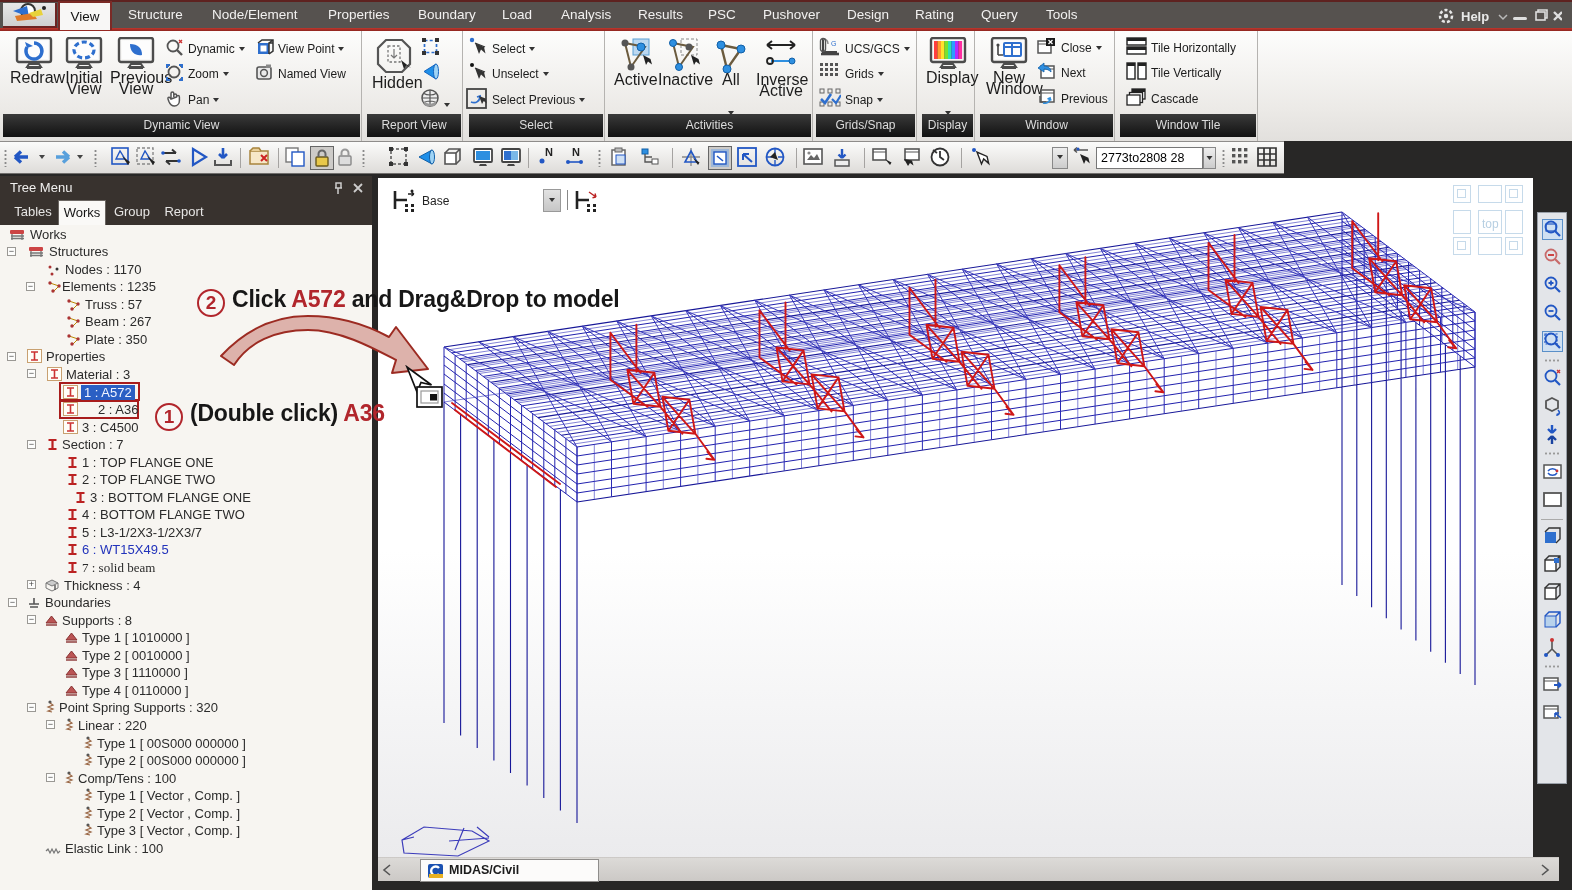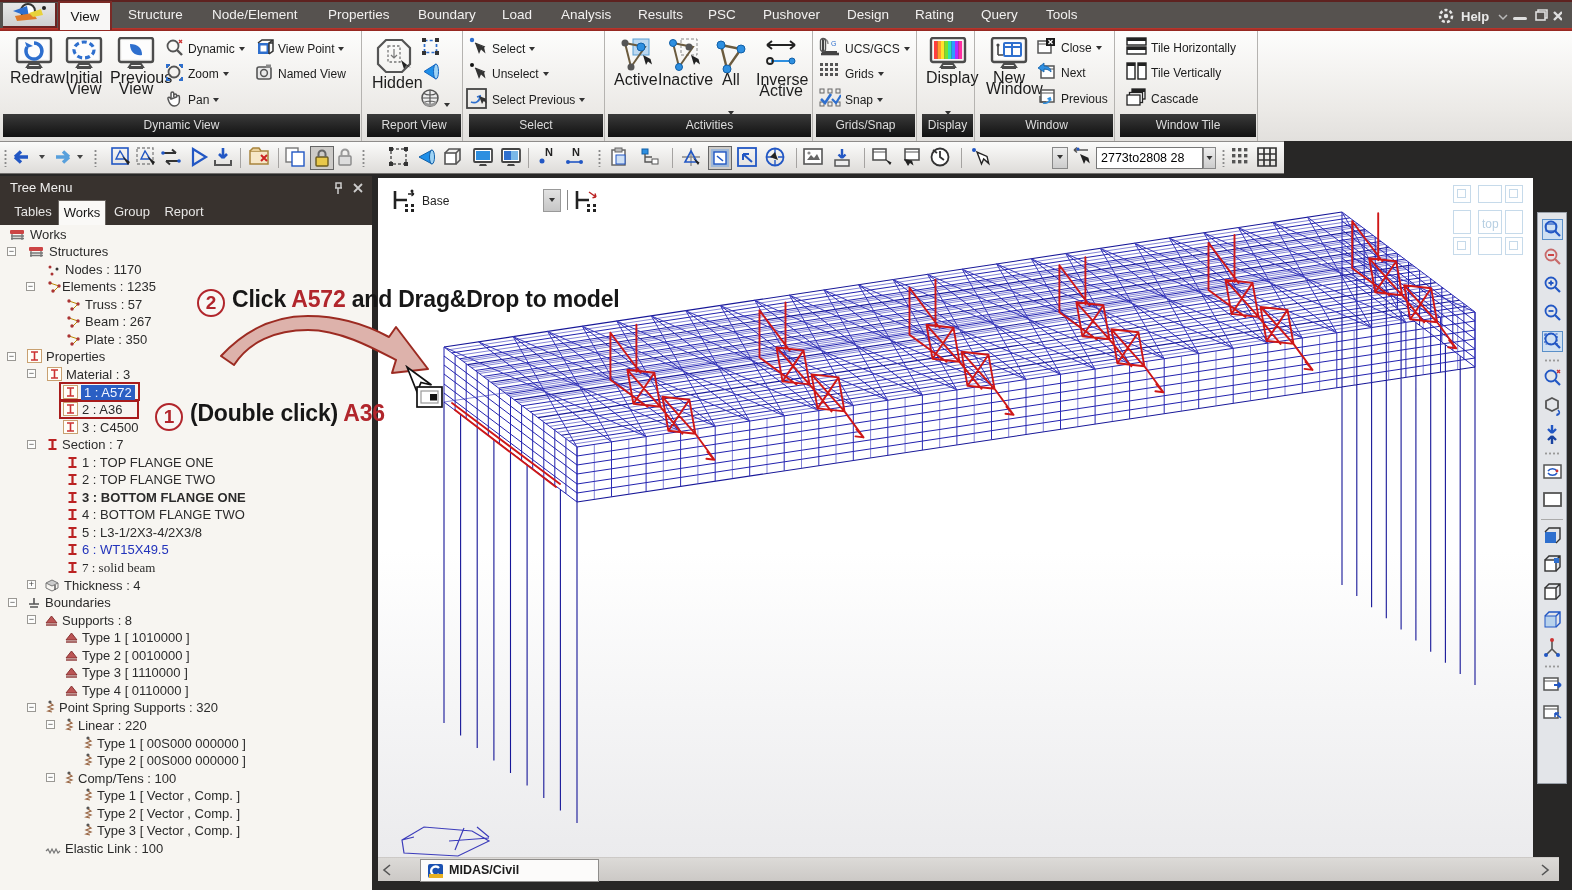--- a/index.html
+++ b/index.html
@@ -573,44 +573,44 @@
           </svg></span><span style="margin-left:4px">Material : 3</span></div>
       <div class="abs" style="left:59px;top:157.0px;width:81px;height:19px;border:2px solid #a81c1c"></div>
       <div class="ti" style="left:63px;top:158.5px"><span style="display:inline-block;vertical-align:-2px"><svg width="15" height="14" viewBox="0 0 15 14">
             <rect x="0.5" y="0.5" width="14" height="13" fill="#fffef8" stroke="#c8a070"></rect>
             <path d="M4 3h7M4 11h7M7.5 3v8" stroke="#c33" stroke-width="1.6"></path>
           </svg></span><span style="background:#2a5fc4;color:#f0f4ff;padding:0 3px;margin-left:3px">1 : A572</span></div>
       <div class="abs" style="left:59px;top:174.5px;width:80px;height:19px;border:2px solid #a81c1c"></div>
       <div class="ti" style="left:63px;top:176.0px;"><span style="display:inline-block;vertical-align:-2px"><svg width="15" height="14" viewBox="0 0 15 14">
             <rect x="0.5" y="0.5" width="14" height="13" fill="#fffef8" stroke="#c8a070"></rect>
             <path d="M4 3h7M4 11h7M7.5 3v8" stroke="#c33" stroke-width="1.6"></path>
-          </svg></span><span style="margin-left:4px">2 : A36</span></div>
+          </svg></span><span style="margin-left:20px">2 : A36</span></div>
       <div class="ti" style="left:63px;top:193.6px;"><span style="display:inline-block;vertical-align:-2px"><svg width="15" height="14" viewBox="0 0 15 14">
             <rect x="0.5" y="0.5" width="14" height="13" fill="#fffef8" stroke="#c8a070"></rect>
             <path d="M4 3h7M4 11h7M7.5 3v8" stroke="#c33" stroke-width="1.6"></path>
           </svg></span><span style="margin-left:4px">3 : C4500</span></div>
       <div class="exp" style="left:27px;top:214.6px">−</div>
       <div class="ti" style="left:47px;top:211.1px;"><span style="display:inline-block;vertical-align:-2px"><svg width="11" height="13" viewBox="0 0 11 13">
             <path d="M1.5 2h8M1.5 11h8M5.5 2v9" stroke="#b22" stroke-width="2.2"></path>
           </svg></span><span style="margin-left:4px">Section : 7</span></div>
       <div class="ti" style="left:67px;top:228.6px;"><span style="display:inline-block;vertical-align:-2px"><svg width="11" height="13" viewBox="0 0 11 13">
             <path d="M1.5 2h8M1.5 11h8M5.5 2v9" stroke="#b22" stroke-width="2.2"></path>
           </svg></span><span style="margin-left:4px">1 : TOP FLANGE ONE</span></div>
       <div class="ti" style="left:67px;top:246.2px;"><span style="display:inline-block;vertical-align:-2px"><svg width="11" height="13" viewBox="0 0 11 13">
             <path d="M1.5 2h8M1.5 11h8M5.5 2v9" stroke="#b22" stroke-width="2.2"></path>
           </svg></span><span style="margin-left:4px">2 : TOP FLANGE TWO</span></div>
-      <div class="ti" style="left:67px;top:263.8px;font-weight:bold;"><span style="display:inline-block;vertical-align:-2px"><svg width="11" height="13" viewBox="0 0 11 13">
+      <div class="ti" style="left:75px;top:263.8px;"><span style="display:inline-block;vertical-align:-2px"><svg width="11" height="13" viewBox="0 0 11 13">
             <path d="M1.5 2h8M1.5 11h8M5.5 2v9" stroke="#b22" stroke-width="2.2"></path>
           </svg></span><span style="margin-left:4px">3 : BOTTOM FLANGE ONE</span></div>
       <div class="ti" style="left:67px;top:281.3px;"><span style="display:inline-block;vertical-align:-2px"><svg width="11" height="13" viewBox="0 0 11 13">
             <path d="M1.5 2h8M1.5 11h8M5.5 2v9" stroke="#b22" stroke-width="2.2"></path>
           </svg></span><span style="margin-left:4px">4 : BOTTOM FLANGE TWO</span></div>
       <div class="ti" style="left:67px;top:298.9px;"><span style="display:inline-block;vertical-align:-2px"><svg width="11" height="13" viewBox="0 0 11 13">
             <path d="M1.5 2h8M1.5 11h8M5.5 2v9" stroke="#b22" stroke-width="2.2"></path>
-          </svg></span><span style="margin-left:4px">5 : L3-1/2X3-4/2X3/8</span></div>
+          </svg></span><span style="margin-left:4px">5 : L3-1/2X3-1/2X3/7</span></div>
       <div class="ti" style="left:67px;top:316.4px;color:#2233bb;"><span style="display:inline-block;vertical-align:-2px"><svg width="11" height="13" viewBox="0 0 11 13">
             <path d="M1.5 2h8M1.5 11h8M5.5 2v9" stroke="#b22" stroke-width="2.2"></path>
           </svg></span><span style="margin-left:4px">6 : WT15X49.5</span></div>
       <div class="ti" style="left:67px;top:334.0px;font-family:Liberation Serif, serif;"><span style="display:inline-block;vertical-align:-2px"><svg width="11" height="13" viewBox="0 0 11 13">
             <path d="M1.5 2h8M1.5 11h8M5.5 2v9" stroke="#b22" stroke-width="2.2"></path>
           </svg></span><span style="margin-left:4px">7 : solid beam</span></div>
       <div class="exp" style="left:27px;top:355.0px">+</div>
       <div class="ti" style="left:45px;top:351.5px;"><span style="display:inline-block;vertical-align:-2px"><svg width="15" height="13" viewBox="0 0 15 13">
             <path d="M1 4l6-3 6 3-6 3z" fill="#ccc" stroke="#777"></path>
             <path d="M13 4v5l-6 3-6-3V4" fill="none" stroke="#777"></path>

